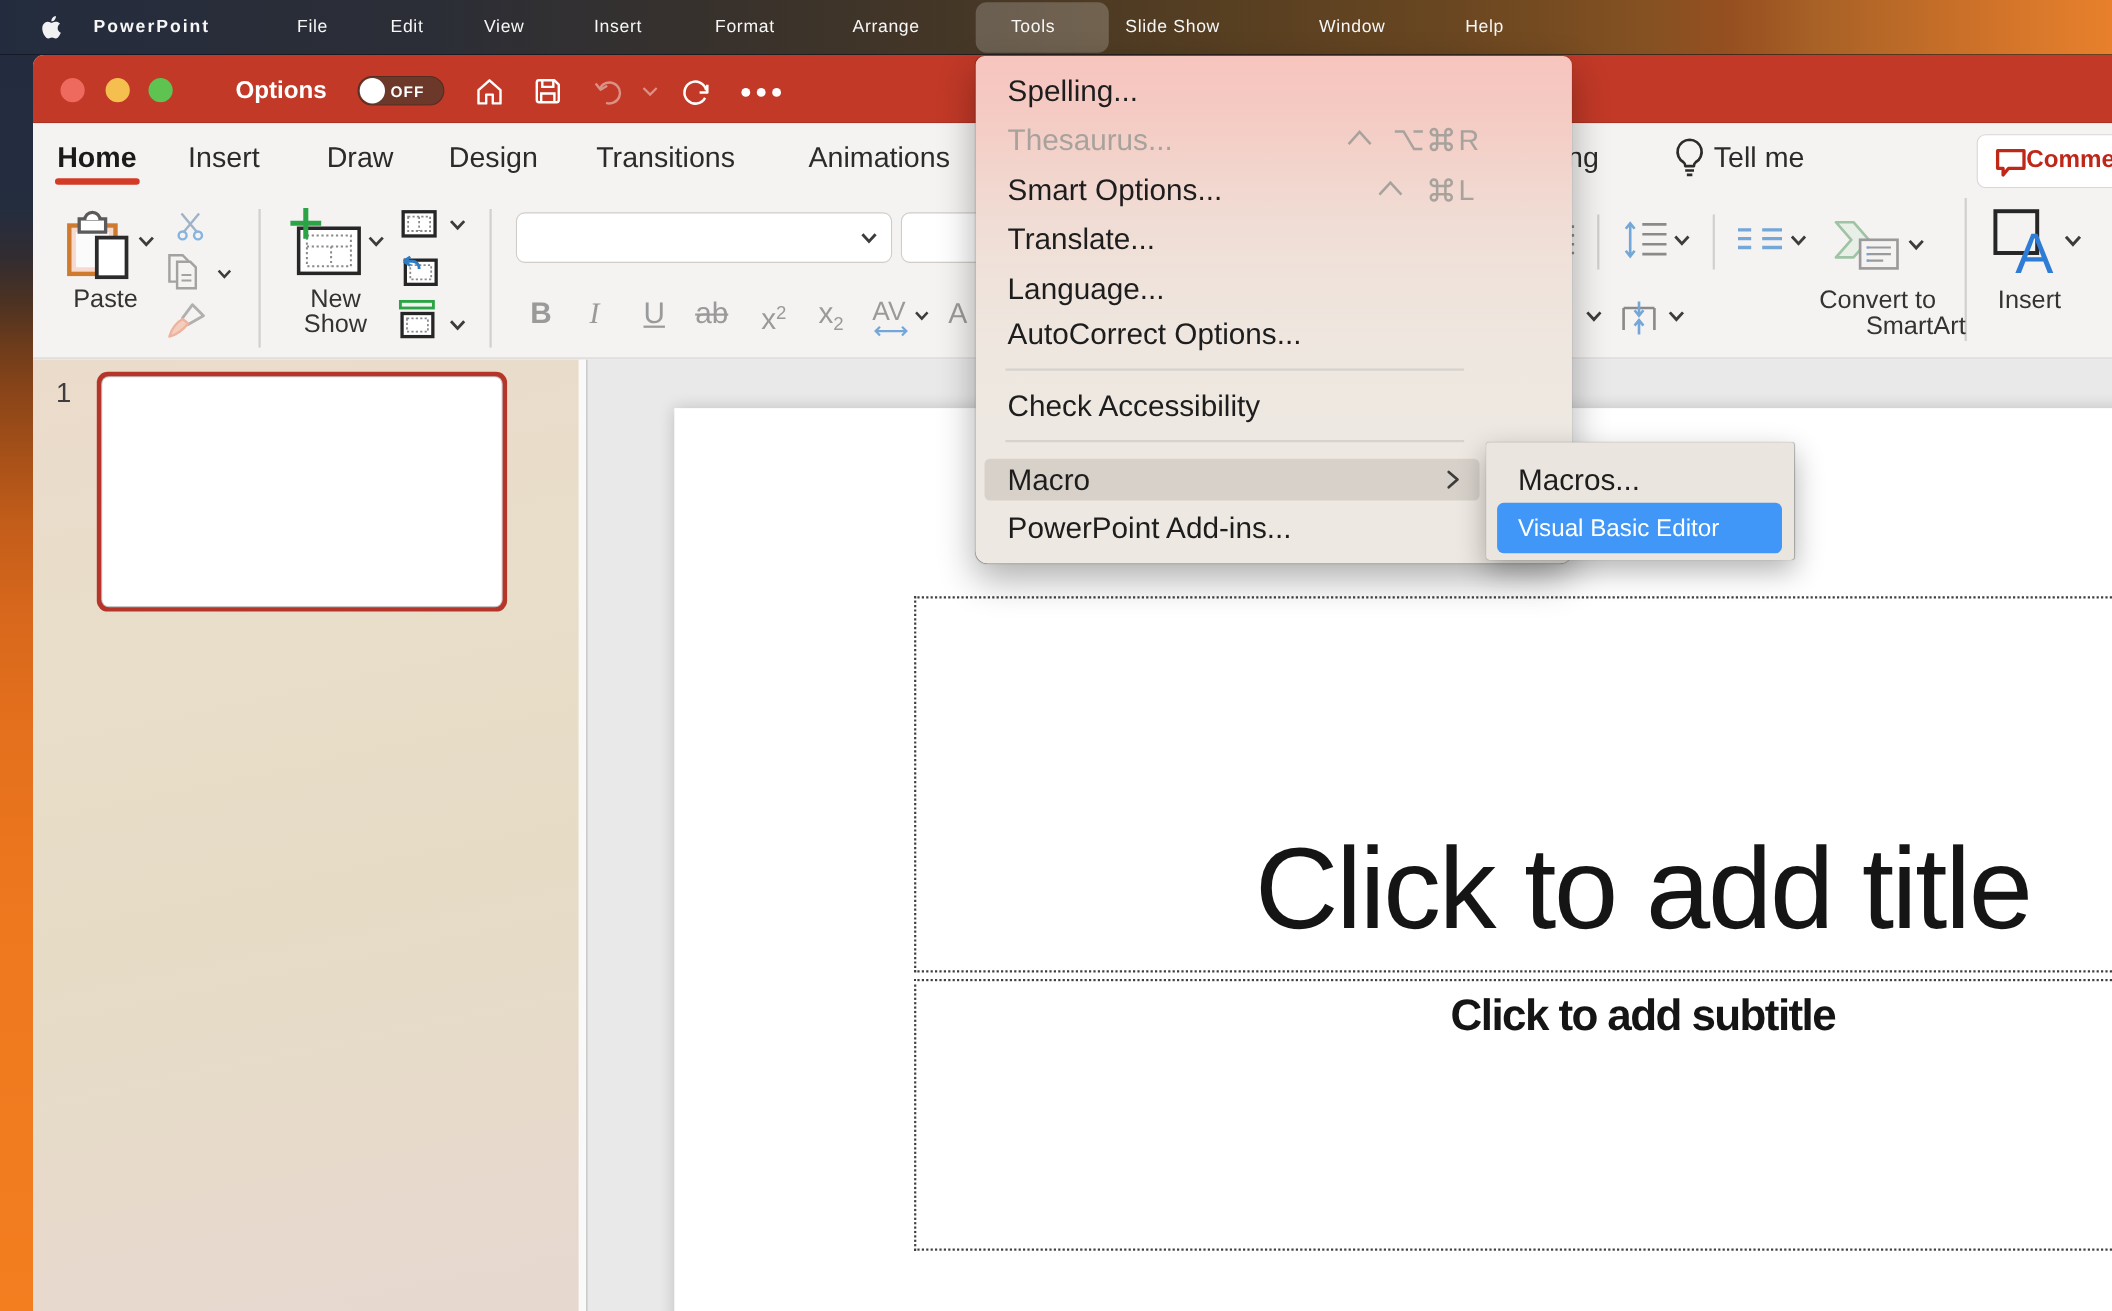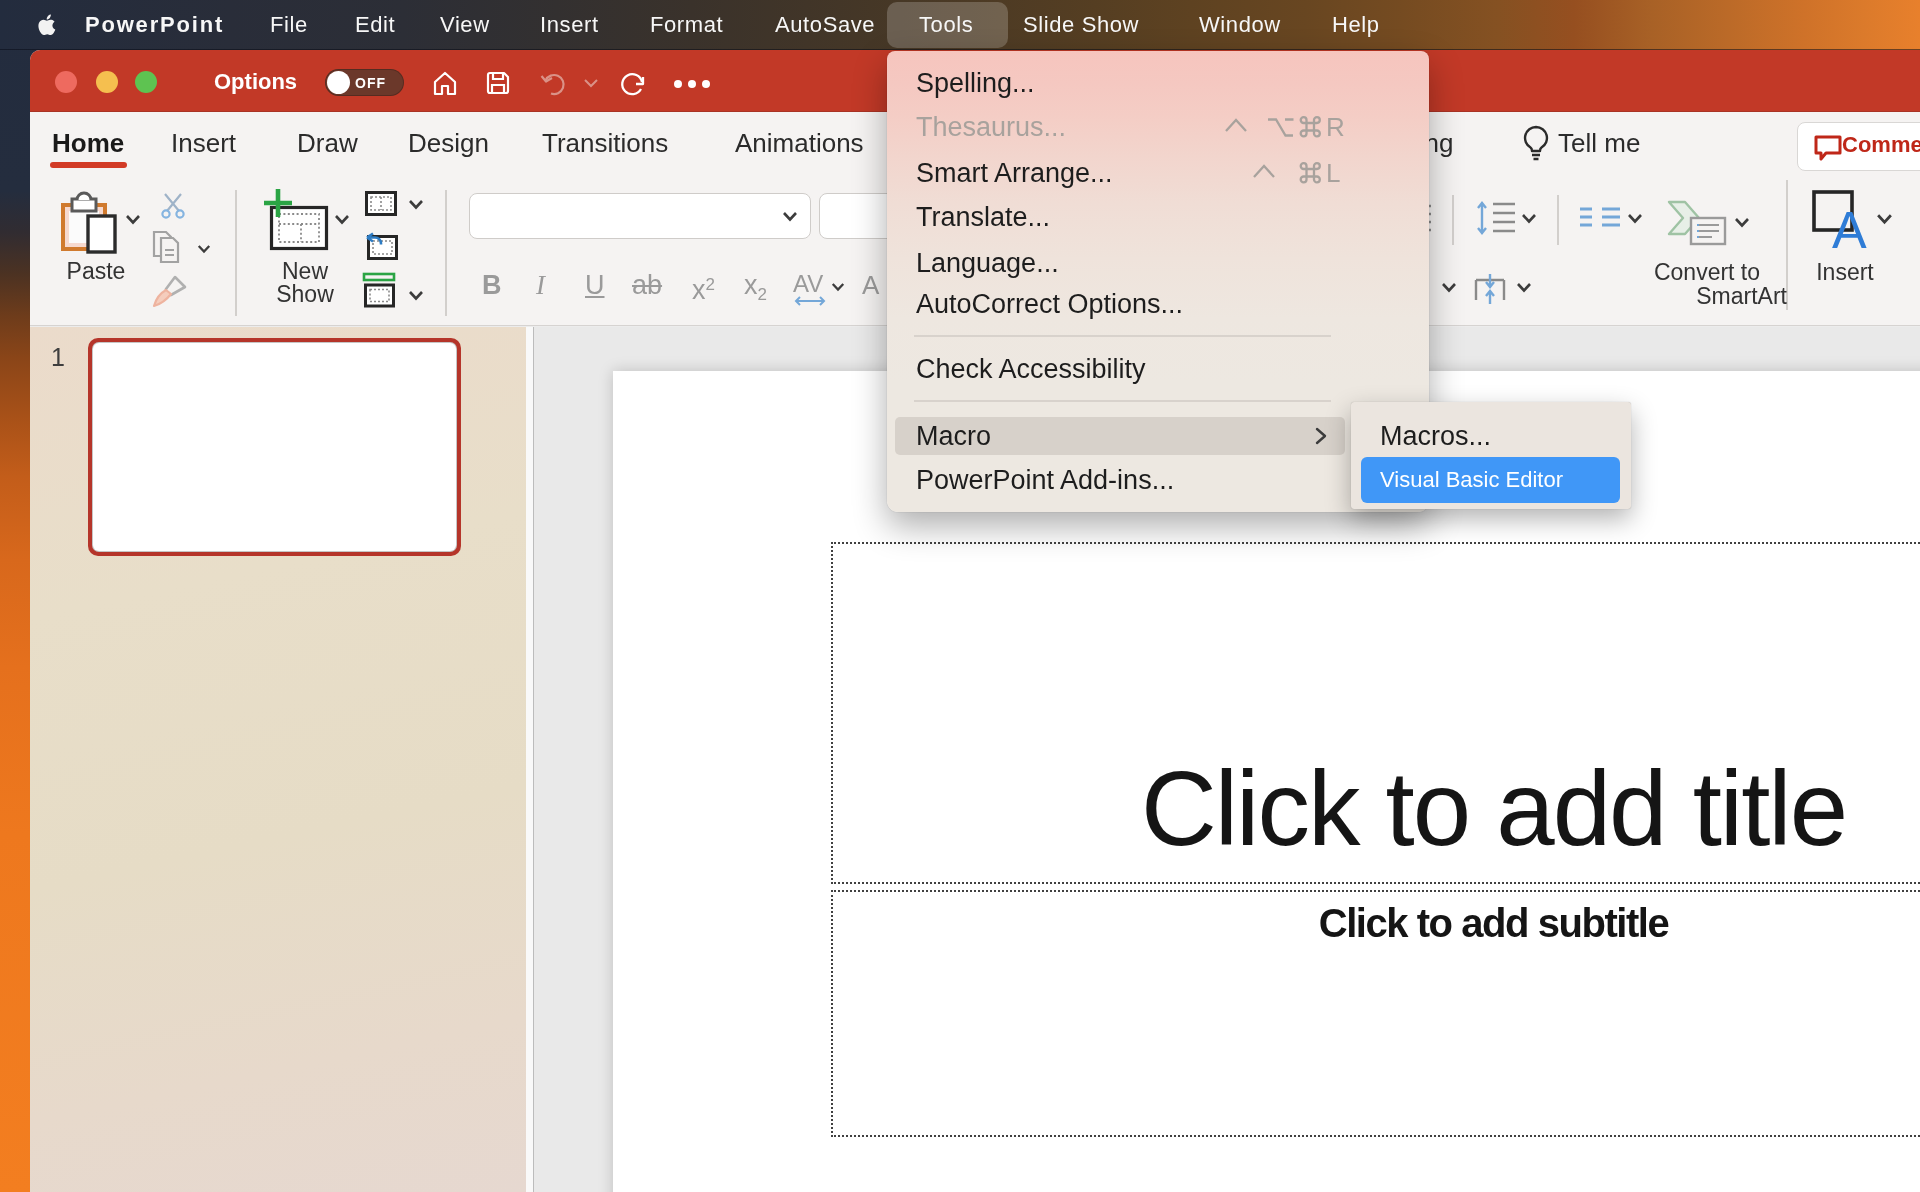--- a/index.html
+++ b/index.html
@@ -253,46 +253,46 @@
   <svg class="abs" style="left:36px; top:13px;" width="24" height="24" viewBox="0 0 24 24">
     <path fill="#f2f2f2" d="M16.4 12.6c0-2.6 2.1-3.8 2.2-3.9-1.2-1.8-3.1-2-3.8-2-1.6-.2-3.1 1-3.9 1-.8 0-2-1-3.4-1-1.7 0-3.3 1-4.2 2.6-1.8 3.1-.5 7.7 1.3 10.2.9 1.2 1.9 2.6 3.3 2.6 1.3-.1 1.8-.9 3.4-.9s2 .9 3.4.8c1.4 0 2.3-1.2 3.2-2.5 1-1.4 1.4-2.8 1.4-2.9 0 0-2.8-1-2.9-4zM13.8 4.9c.7-.9 1.2-2.1 1-3.3-1 0-2.3.7-3 1.6-.7.8-1.2 2-1.1 3.2 1.2.1 2.4-.6 3.1-1.5z"></path>
   </svg>
   <div class="abs" style="left:887px; top:2px; width:121px; height:46px; border-radius:10px; background:rgba(255,255,255,0.2);"></div>
   <div class="abs mb" style="left:85px; font-weight:700; letter-spacing:1.8px;">PowerPoint</div>
   <div class="abs mb" style="left:270px;">File</div>
   <div class="abs mb" style="left:355px;">Edit</div>
   <div class="abs mb" style="left:440px;">View</div>
   <div class="abs mb" style="left:540px;">Insert</div>
   <div class="abs mb" style="left:650px;">Format</div>
-  <div class="abs mb" style="left:775px;">AutoSave</div>
+  <div class="abs mb" style="left:775px;">Arrange</div>
   <div class="abs mb" style="left:919px;">Tools</div>
   <div class="abs mb" style="left:1023px;">Slide Show</div>
   <div class="abs mb" style="left:1199px;">Window</div>
   <div class="abs mb" style="left:1332px;">Help</div>
 </div>
 <style>
-  .mb { top:11px; height:28px; line-height:28px; font-size:22px; color:#f7f7f7; letter-spacing:0.6px; }
+  .mb { top:11px; height:28px; line-height:28px; font-size:16px; color:#f7f7f7; letter-spacing:0.6px; }
 </style>
 
 <div class="abs" id="menu" style="left:887px; top:51px; width:542px; height:461px; border-radius:8px 8px 11px 11px;
   background:linear-gradient(180deg, #f6c5be 0%, #f5c8c1 7%, #f4cdc5 14%, #f2d5cd 23%, #f0ddd5 33%, #efe3db 45%, #eee7e0 58%, #ede8e1 72%, #ede8e1 100%);
   box-shadow:0 14px 34px rgba(0,0,0,0.32), 0 0 1px rgba(0,0,0,0.35);">
   <div class="abs mi" style="top:17px;">Spelling...</div>
   <div class="abs mi dis" style="top:61px;">Thesaurus...</div>
   <svg class="abs" style="left:331px; top:64px;" width="130" height="25" viewBox="0 0 130 25">
     <g fill="none" stroke="#a8a29d" stroke-width="2.3">
       <path d="M8 16 L18 5 L28 16"></path>
       <path d="M50 4.5 h8 l9.5 16 h7.5 M67 4.5 h8.5"></path>
       <g transform="translate(82,1.5)">
         <path d="M6.5 6.5 H14 M6.5 14 H14 M6.5 6.5 V14 M14 6.5 V14 M6.5 6.5 H3.6 A2.9 2.9 0 1 1 6.5 3.6 V6.5 M14 6.5 V3.6 A2.9 2.9 0 1 1 16.9 6.5 H14 M14 14 H16.9 A2.9 2.9 0 1 1 14 16.9 V14 M6.5 14 V16.9 A2.9 2.9 0 1 1 3.6 14 H6.5"></path>
       </g>
     </g>
     <text x="108" y="21" font-size="26" fill="#a8a29d">R</text>
   </svg>
-  <div class="abs mi" style="top:107px;">Smart Arrange...</div>
+  <div class="abs mi" style="top:107px;">Smart Options...</div>
   <svg class="abs" style="left:359px; top:110px;" width="102" height="25" viewBox="0 0 102 25">
     <g fill="none" stroke="#a8a29d" stroke-width="2.3">
       <path d="M8 16 L18 5 L28 16"></path>
       <g transform="translate(54,1.5)">
         <path d="M6.5 6.5 H14 M6.5 14 H14 M6.5 6.5 V14 M14 6.5 V14 M6.5 6.5 H3.6 A2.9 2.9 0 1 1 6.5 3.6 V6.5 M14 6.5 V3.6 A2.9 2.9 0 1 1 16.9 6.5 H14 M14 14 H16.9 A2.9 2.9 0 1 1 14 16.9 V14 M6.5 14 V16.9 A2.9 2.9 0 1 1 3.6 14 H6.5"></path>
       </g>
     </g>
     <text x="80" y="21" font-size="26" fill="#a8a29d">L</text>
   </svg>
   <div class="abs mi" style="top:151px;">Translate...</div>

